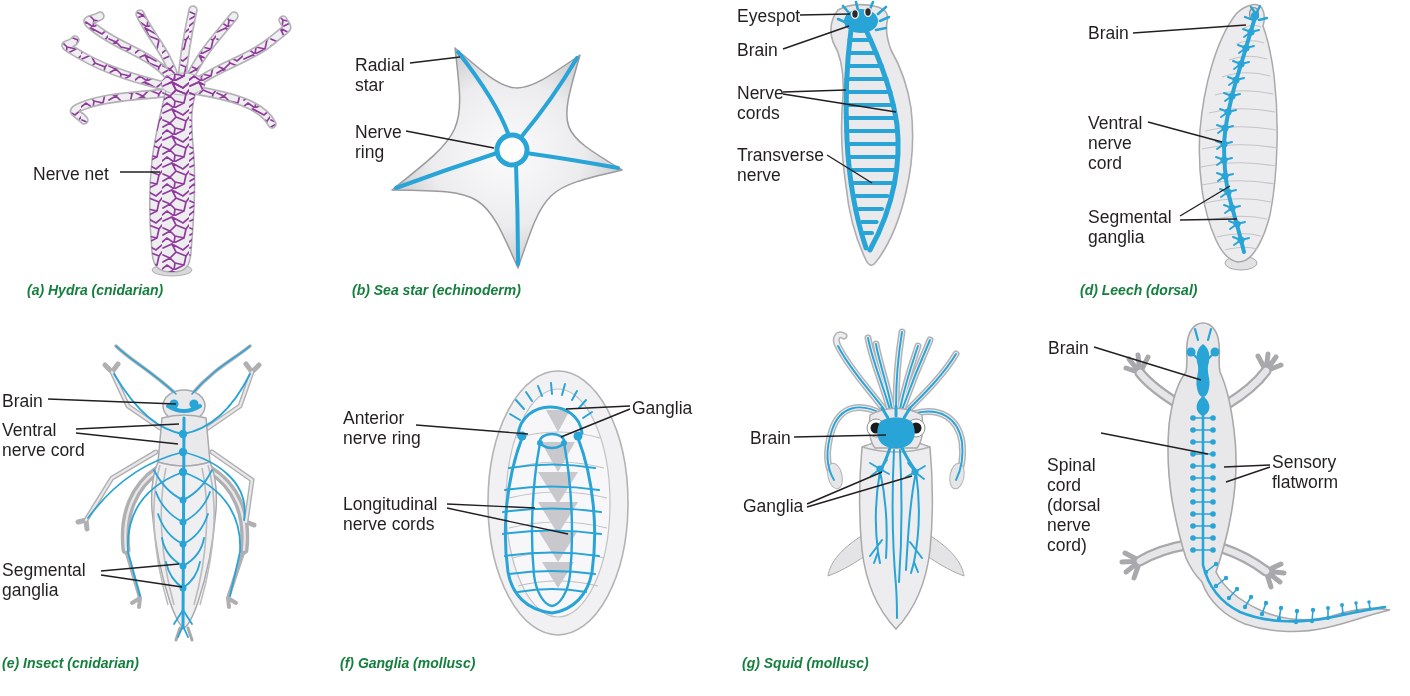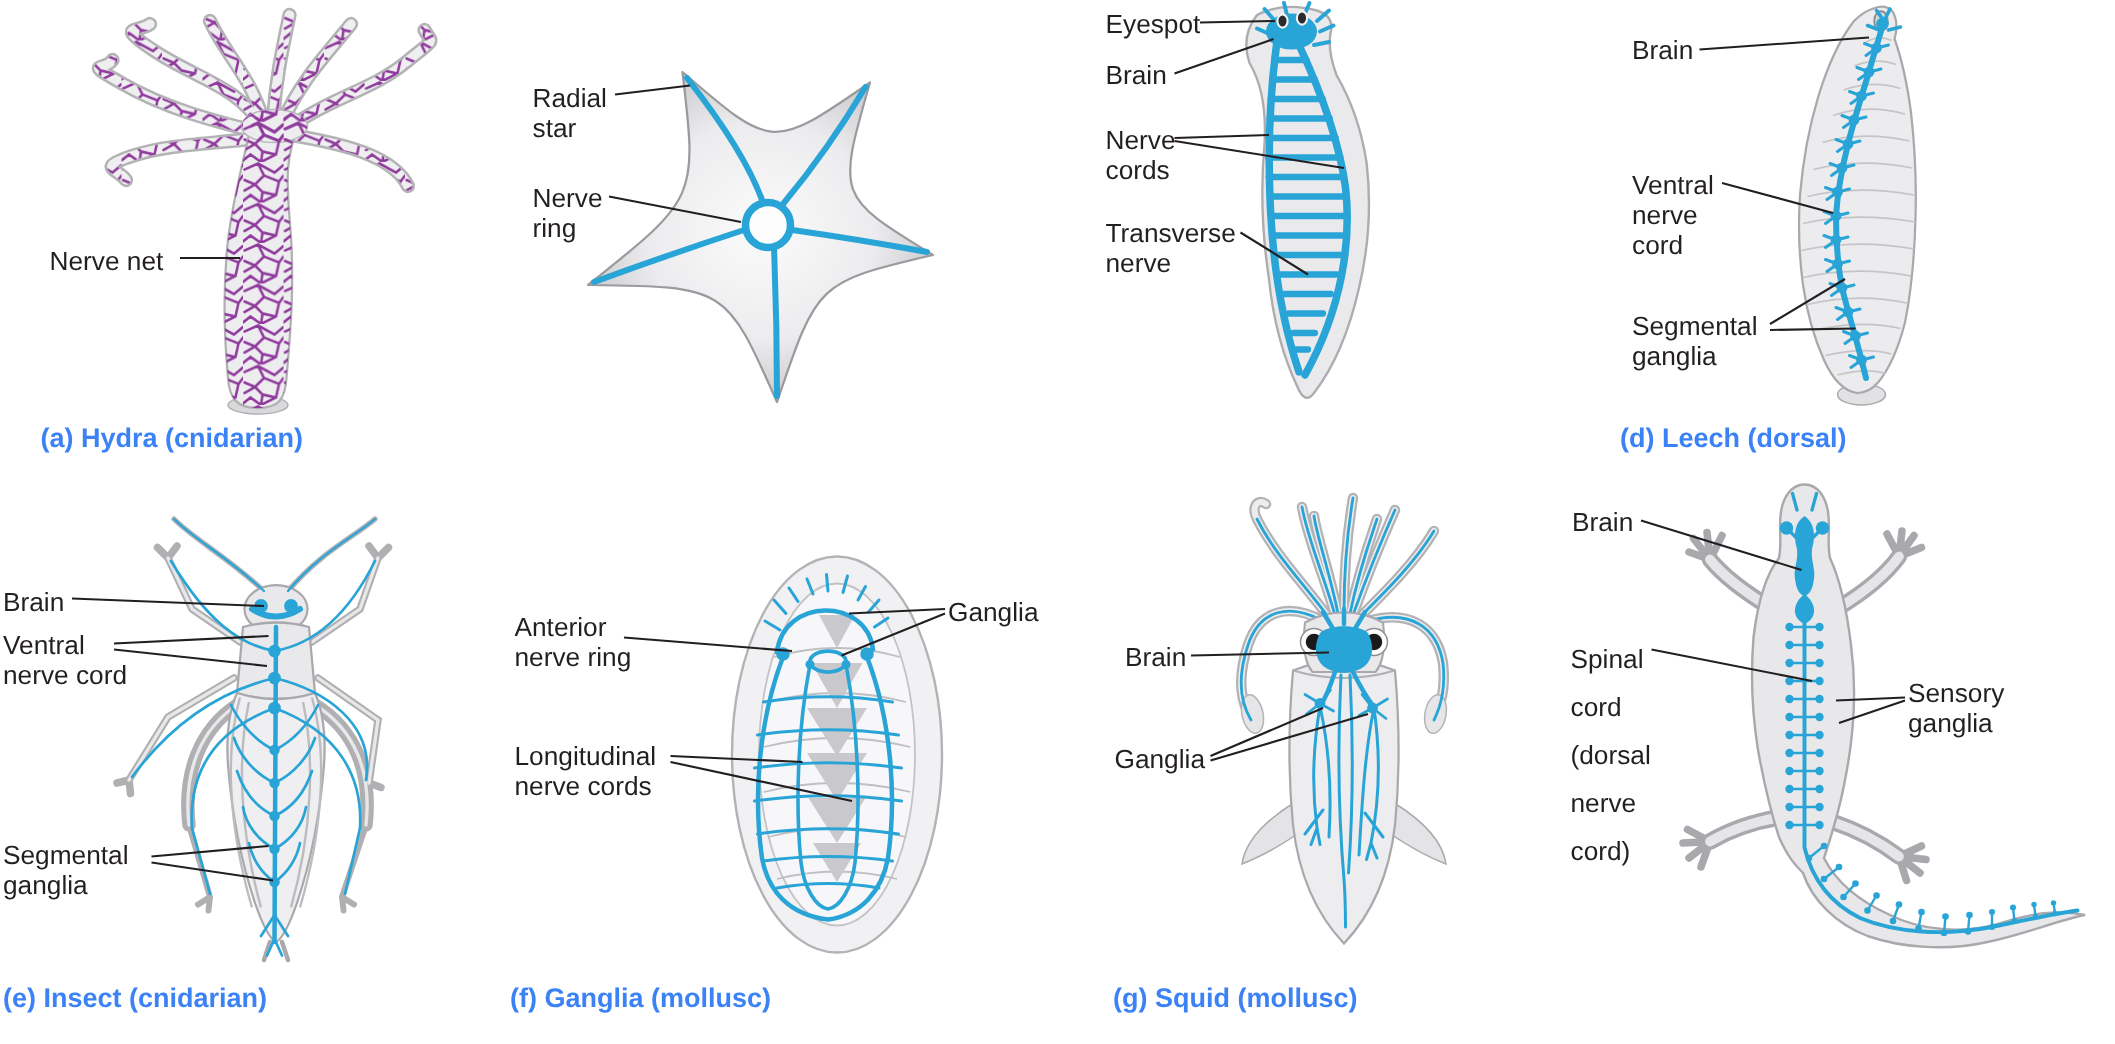--- a/index.html
+++ b/index.html
@@ -1,22 +1,22 @@
 <!DOCTYPE html>
 <html><head>
 <meta charset="utf-8">
 <style>
   html,body{margin:0;padding:0;background:#fff;}
   #canvas{position:relative;width:1410px;height:696px;background:#fff;overflow:hidden;
           font-family:"Liberation Sans",sans-serif;}
   .panel-svg{position:absolute;}
   .lbl{position:absolute;font-size:17.5px;line-height:20px;color:#231f20;
        white-space:pre-line;letter-spacing:0px;}
-  .lbl.lh22{line-height:32px;}
-  .cap{position:absolute;font-size:18px;font-weight:bold;color:#3b82f6;white-space:nowrap;}
+  .lbl.lh22{line-height:20px;margin-top:32px;}
+  .cap{position:absolute;font-size:14px;font-weight:bold;color:#15803d;white-space:nowrap;font-style:italic;}
 </style>
 </head>
 <body>
 
 <div id="canvas">
 
   <svg class="panel-svg" style="left:0;top:0" width="330" height="305" viewBox="0 0 330 305">
     <defs>
       <pattern id="net" width="27" height="27" patternUnits="userSpaceOnUse">
         <path d="M1,5 L10,1 L21,7 L27,2 M10,1 L14,9 L8,15 L1,12 M14,9 L24,13 L27,9
@@ -486,21 +486,22 @@
 nerve cords</div>
   <div class="lbl" style="left:750px;top:428px">Brain</div>
   <div class="lbl" style="left:743px;top:496px">Ganglia</div>
   <div class="lbl" style="left:1048px;top:338px">Brain</div>
   <div class="lbl lh22" style="left:1047px;top:423px">Spinal
 cord
 (dorsal
 nerve
 cord)</div>
   <div class="lbl" style="left:1272px;top:452px">Sensory
-ganglia</div>
+flatworm</div>
 
   <div class="cap" style="left:27px;top:282px">(a) Hydra (cnidarian)</div>
+  <div class="cap" style="left:352px;top:282px">(b) Sea star (echinoderm)</div>
   <div class="cap" style="left:1080px;top:282px">(d) Leech (dorsal)</div>
   <div class="cap" style="left:2px;top:655px">(e) Insect (cnidarian)</div>
   <div class="cap" style="left:340px;top:655px">(f) Ganglia (mollusc)</div>
   <div class="cap" style="left:742px;top:655px">(g) Squid (mollusc)</div>
 
 </div>
 
 </body></html>

